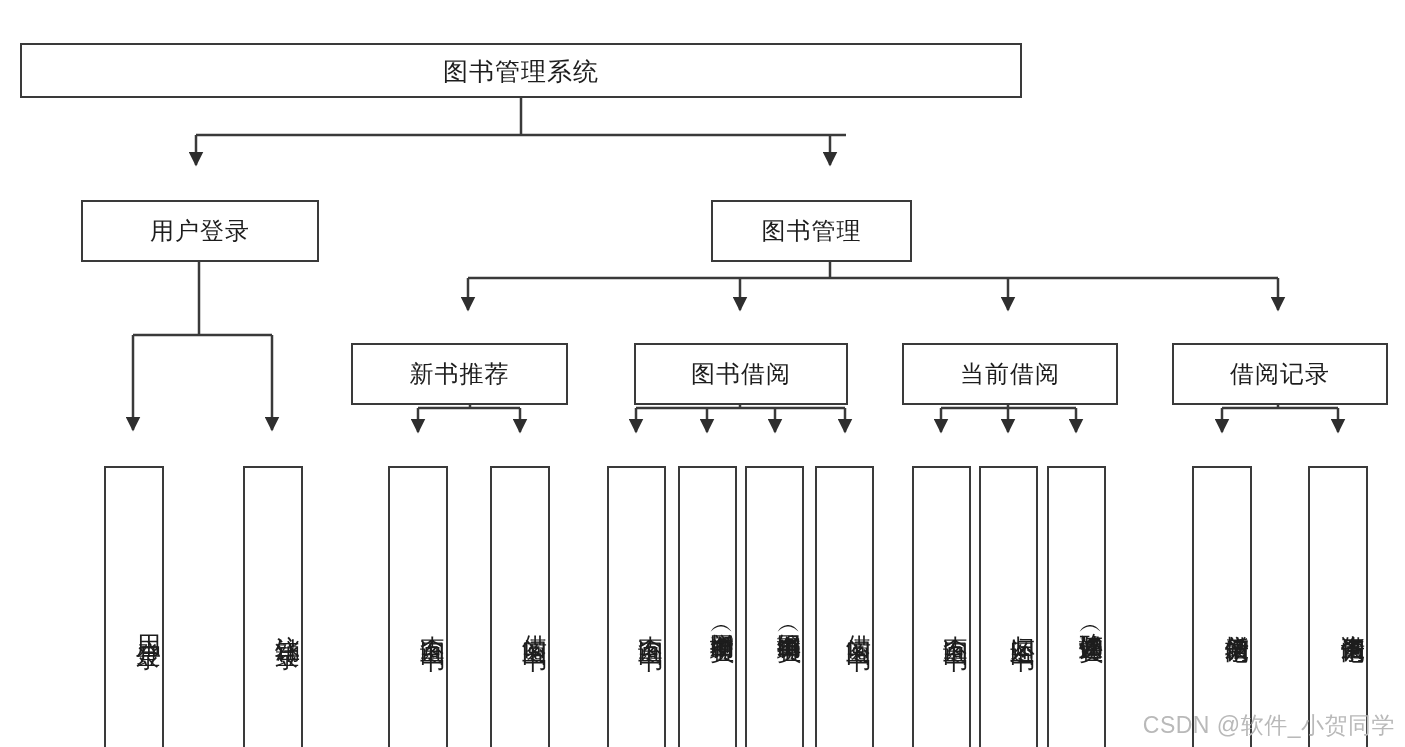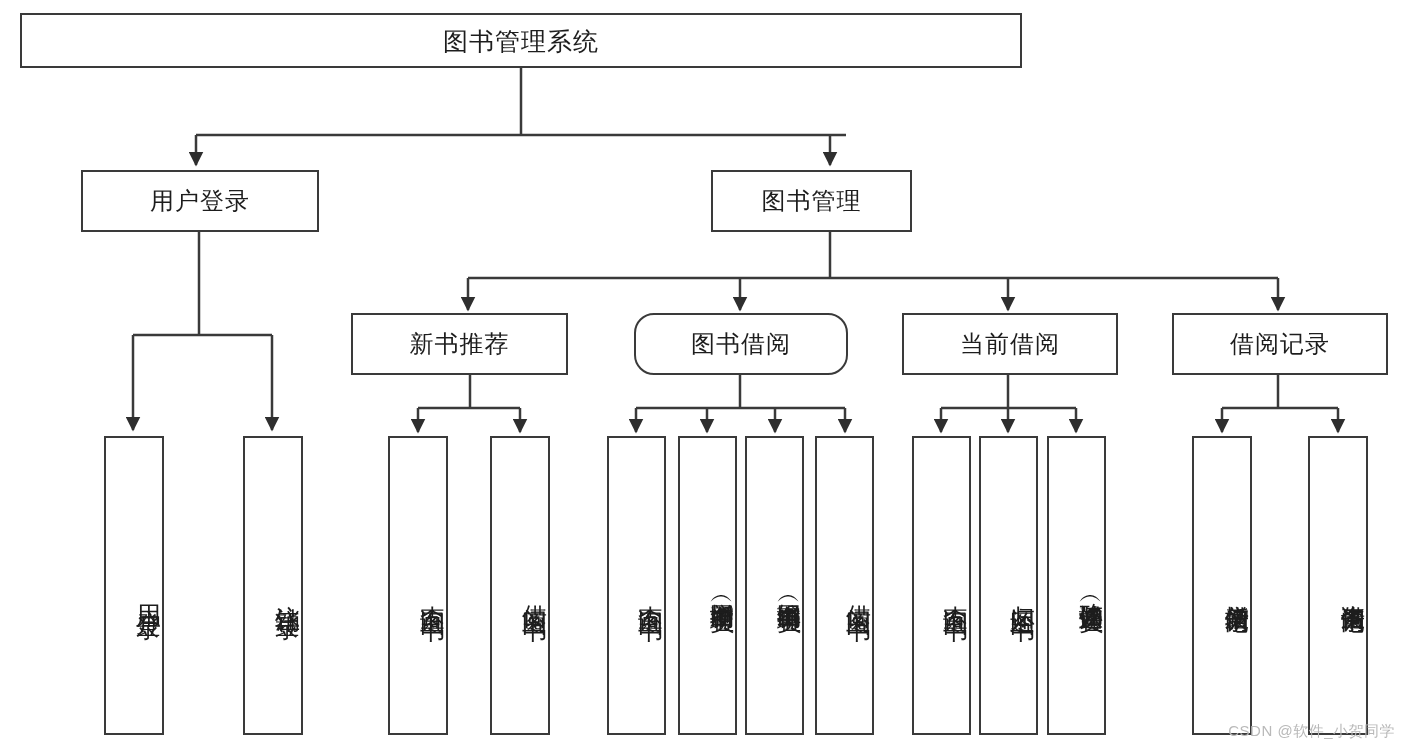--- a/index.html
+++ b/index.html
@@ -28,20 +28,21 @@
   }
   .node {
     position: absolute;
     box-sizing: border-box;
     background: #ffffff;
     border: 2.5px solid #3a3a3a;
     display: flex;
     align-items: center;
     justify-content: center;
     color: #1d1d1d;
+    margin-top: 30px;
   }
   .node.horiz {
     font-size: 24px;
     letter-spacing: 1px;
     line-height: 1.2;
     text-align: center;
   }
   .node.root {
     font-size: 25px;
   }
@@ -57,21 +58,21 @@
   }
   .node.vert.tall-text {
     font-size: 24px;
     letter-spacing: 1px;
     padding-top: 6px;
   }
   .watermark {
     position: absolute;
     right: 10px;
     bottom: 6px;
-    font-size: 15px;
+    font-size: 23px;
     color: #b9b9b9;
     letter-spacing: 0.5px;
     white-space: nowrap;
     user-select: none;
   }
 </style>
 </head>
 <body>
 
 <div id="canvas">
@@ -127,21 +128,21 @@
   </svg>
 
   <div class="node horiz root" style="left:20px; top:13px; width:1002px; height:55px;">图书管理系统</div>
 
   <div class="node horiz" style="left:81px; top:170px; width:238px; height:62px;">用户登录</div>
 
   <div class="node horiz" style="left:711px; top:170px; width:201px; height:62px;">图书管理</div>
 
   <div class="node horiz" style="left:351px; top:313px; width:217px; height:62px;">新书推荐</div>
 
-  <div class="node horiz" style="left:634px; top:313px; width:214px; height:62px;border-radius:20px;">图书借阅</div>
+  <div class="node horiz" style="left:634px; top:313px; width:214px; height:62px;">图书借阅</div>
 
   <div class="node horiz" style="left:902px; top:313px; width:216px; height:62px;">当前借阅</div>
 
   <div class="node horiz" style="left:1172px; top:313px; width:216px; height:62px;">借阅记录</div>
 
   <div class="node vert" style="left:104px; top:436px; width:60px; height:299px;">用户登录</div>
 
   <div class="node vert" style="left:243px; top:436px; width:60px; height:299px;">注销登录</div>
 
   <div class="node vert" style="left:388px; top:436px; width:60px; height:299px;">查询图书</div>

